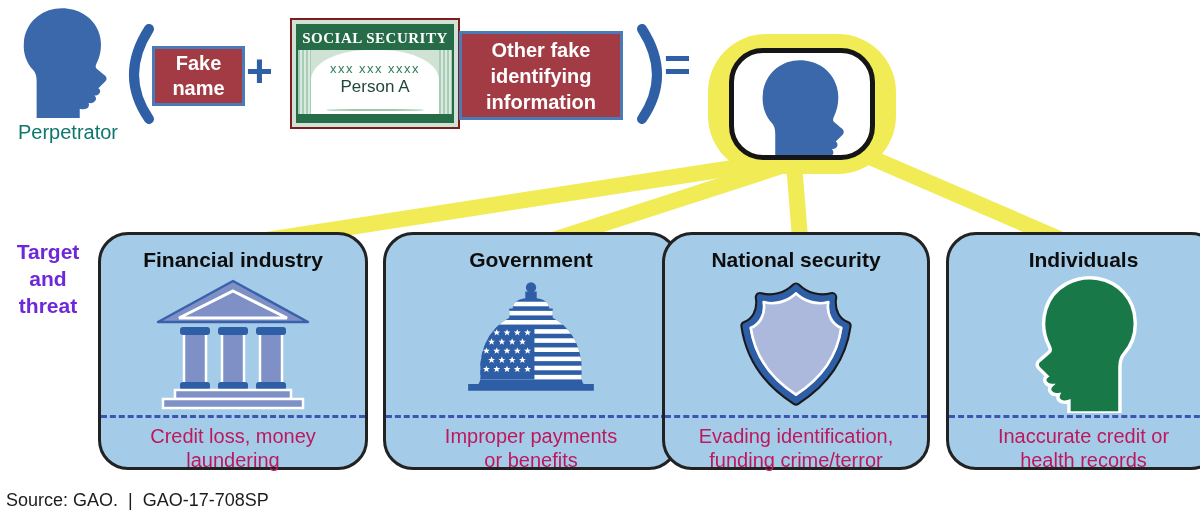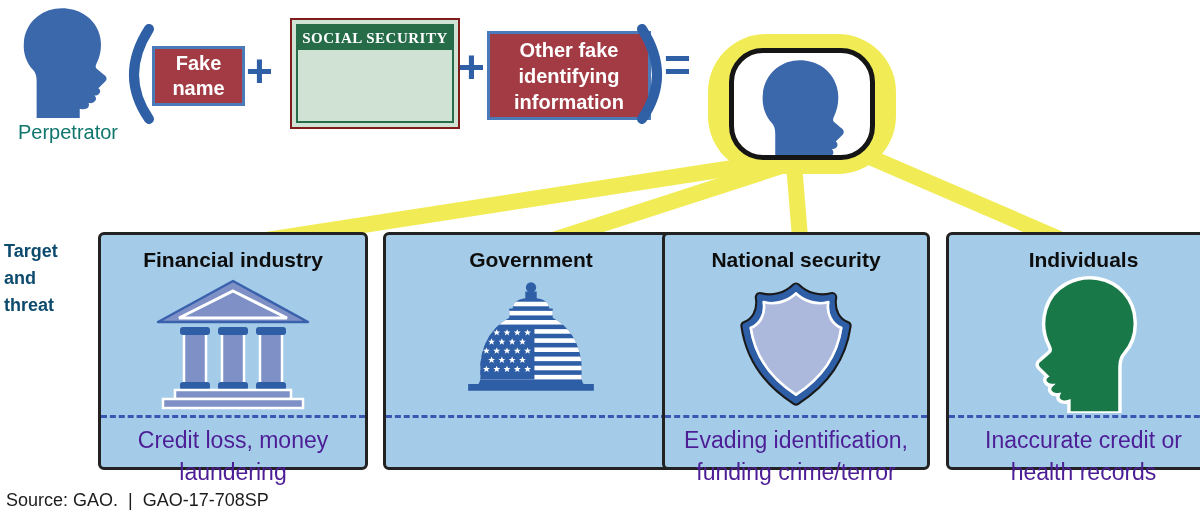--- a/index.html
+++ b/index.html
@@ -48,32 +48,32 @@
 
   
   .oval-outer { background:#f1ec55; border-radius:58px; z-index:2; }
   .oval-inner {
     position:absolute; inset:14px 21px; background:#fff;
     border:5px solid #151515; border-radius:34px; overflow:hidden;
   }
 
   
   .target-box {
-    background:#a4cce9; border:3px solid #222; border-radius:6px;
+    background:#a4cce9; border:3px solid #222; border-radius:30px;
     top:232px; height:238px; z-index:3;
   }
   .box-title { position:absolute; top:13px; left:0; right:0; text-align:center;
     font-weight:bold; font-size:21px; color:#0d0d0d; }
   .icon-wrap { position:absolute; top:40px; left:0; right:0; height:138px;
     display:flex; align-items:center; justify-content:center; }
   .divider { position:absolute; top:180px; left:0; right:0; border-top:3px dashed #3c55b2; }
   .threat { position:absolute; top:189px; left:0; right:0; text-align:center;
-    font-size:23px; line-height:32px; color:#4c1d95; }
-
-  .section-label { font-weight:bold; font-size:18px; line-height:27px; color:#0c4a6e; text-align:left; }
+    font-size:20px; line-height:24px; color:#be185d; }
+
+  .section-label { font-weight:bold; font-size:21px; line-height:27px; color:#6d28d9; text-align:center; }
   .source { font-size:18px; color:#1c1c1c; white-space:pre; }
 </style>
 </head>
 <body>
 
 <div id="canvas">
 
   <svg width="0" height="0" style="position:absolute">
     <defs>
       <path id="head-path" d="M38 3 C20 6 7 21 6 39 C5 51 9 61 15 68 C18 71 19 75 19 80 L19 120 L63 120 L63 110 C69 112 74 109 72 104 C78 105 82 100 78 96 C83 96 86 91 82 88 L89 81 C91 79 91 76 88 74 L80 67 C79 66 79 64 80 62 C85 52 86 40 83 30 C77 9 56 0 38 3 Z"></path>
@@ -100,26 +100,35 @@
   </svg>
 
   <div class="abs redbox prewrap" style="left:152px; top:46px; width:93px; height:60px;">Fake
 name</div>
 
   <div class="abs sym" style="left:246px; top:48px;">+</div>
 
   <div class="abs card" style="left:290px; top:18px; width:170px; height:111px;">
     <div class="card-inner">
       <div class="card-header">SOCIAL SECURITY</div>
+      <div class="card-body">
+        <div class="pillar" style="left:0;"></div>
+        <div class="pillar" style="right:0;"></div>
+        <div class="card-center">
+          <div class="ssn-number">xxx xxx xxxx</div>
+          <div class="ssn-name">Person A</div>
+        </div>
+        <div class="card-bottom"></div>
+      </div>
     </div>
   </div>
 
   <div class="abs sym" style="left:458px; top:44px;">+</div>
 
-  <div class="abs redbox prewrap" style="left:487px; top:31px; width:164px; height:89px; line-height:26px;">Other fake
+  <div class="abs redbox prewrap" style="left:459px; top:31px; width:164px; height:89px; line-height:26px;">Other fake
 identifying
 information</div>
 
   <svg class="abs" style="left:637px; top:24px;" width="32" height="100" viewBox="0 0 32 100">
     <path d="M5 5 C25 36 25 66 5 95" stroke="#2f5fa5" stroke-width="10" fill="none" stroke-linecap="round"></path>
   </svg>
 
   <div class="abs sym" style="left:664px; top:42px;">=</div>
 
 
@@ -207,20 +216,22 @@
             <use href="#star" xlink:href="#star" x="26" y="78"></use>
               <use href="#star" xlink:href="#star" x="35" y="78"></use>
               <use href="#star" xlink:href="#star" x="44" y="78"></use>
               <use href="#star" xlink:href="#star" x="53" y="78"></use>
               <use href="#star" xlink:href="#star" x="62" y="78"></use>
           </g>
         </g>
       </svg>
     </div>
     <div class="divider"></div>
+    <div class="threat prewrap">Improper payments
+or benefits</div>
   </div>
 
   <div class="abs target-box" style="left:662px; width:268px;">
     <div class="box-title">National security</div>
     <div class="icon-wrap">
       <svg width="136" height="134" viewBox="0 0 110 112">
         <path d="M55 9 C47 17 35 20 25 17 C27 29 21 38 13 41 C16 62 27 85 55 103 C83 85 94 62 97 41 C89 38 83 29 85 17 C75 20 63 17 55 9 Z" fill="none" stroke="#1a1a1a" stroke-width="9" stroke-linejoin="round"></path>
         <path d="M55 9 C47 17 35 20 25 17 C27 29 21 38 13 41 C16 62 27 85 55 103 C83 85 94 62 97 41 C89 38 83 29 85 17 C75 20 63 17 55 9 Z" fill="#adb9dc" stroke="#2e5ea6" stroke-width="5.5" stroke-linejoin="round"></path>
         <g transform="translate(55,56) scale(0.9) translate(-55,-56)">
           <path d="M55 9 C47 17 35 20 25 17 C27 29 21 38 13 41 C16 62 27 85 55 103 C83 85 94 62 97 41 C89 38 83 29 85 17 C75 20 63 17 55 9 Z" fill="none" stroke="#ffffff" stroke-width="2.5" stroke-linejoin="round"></path>

